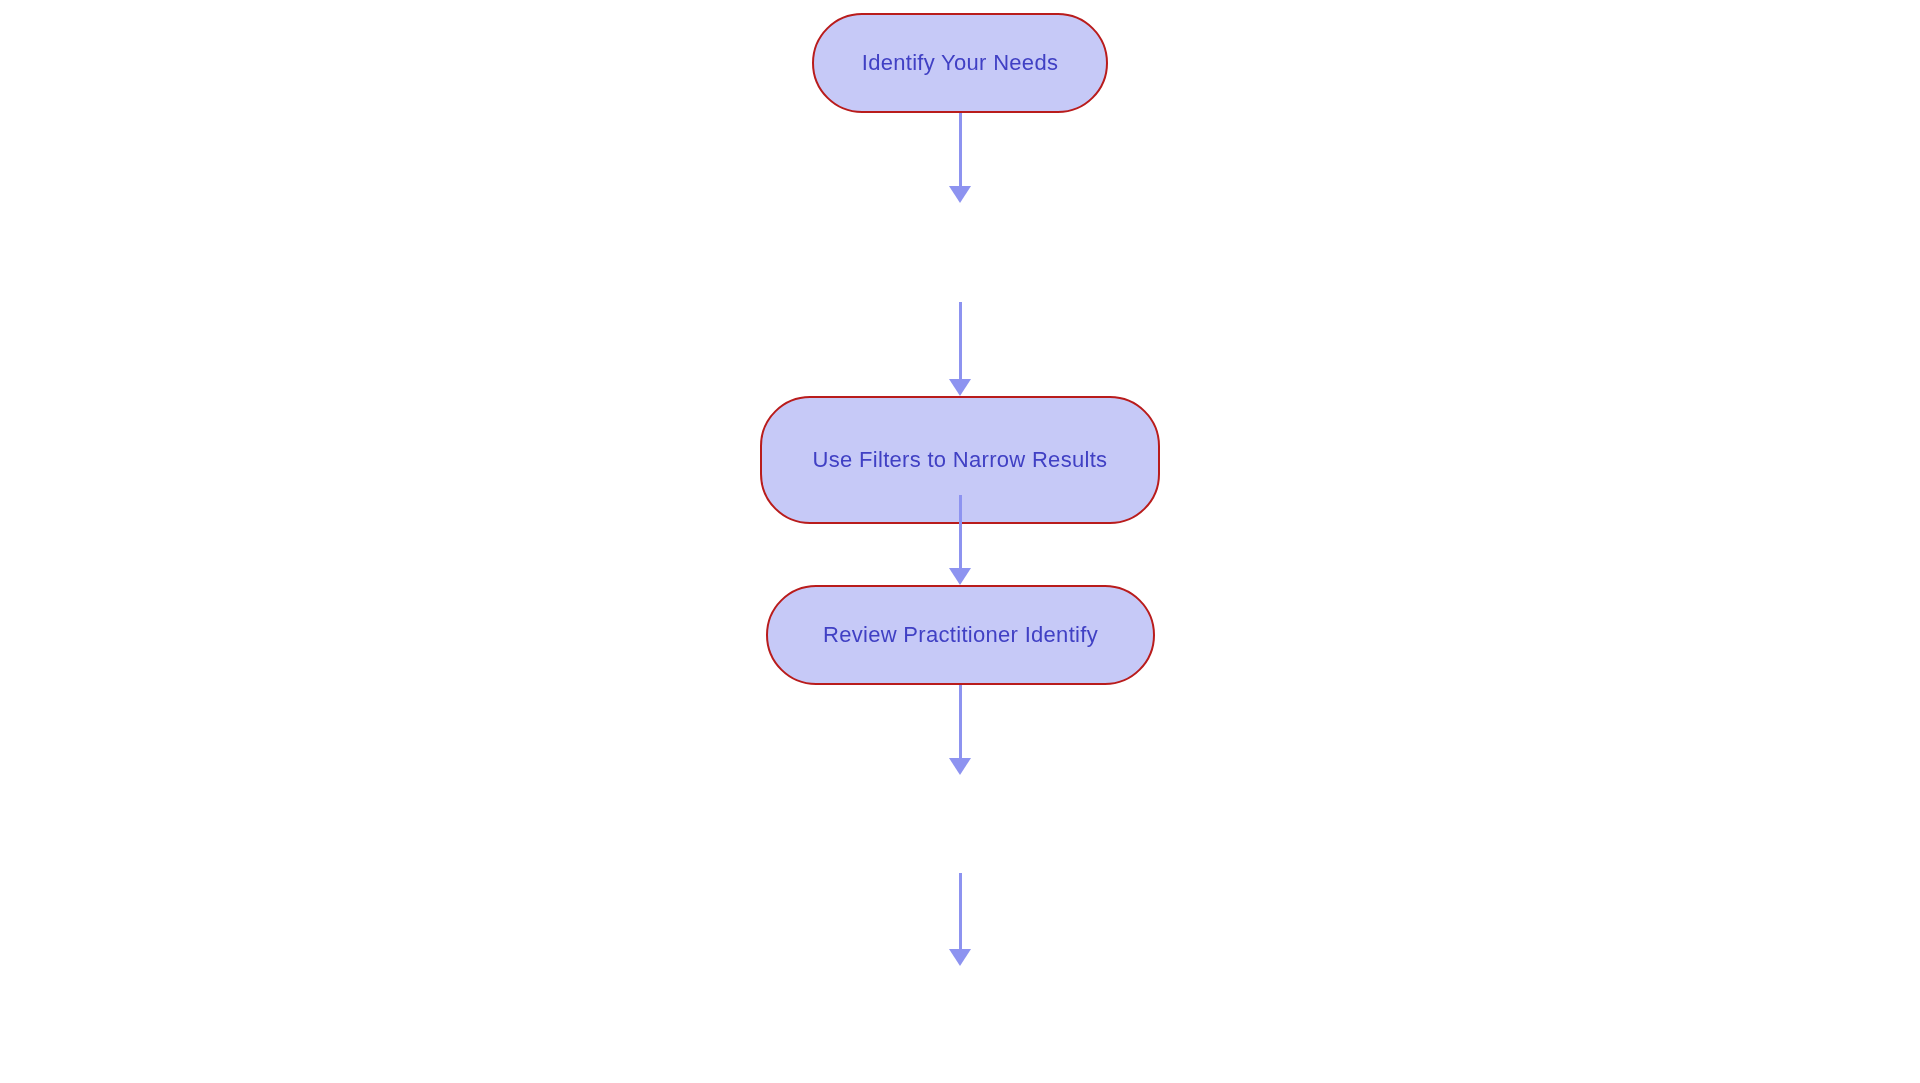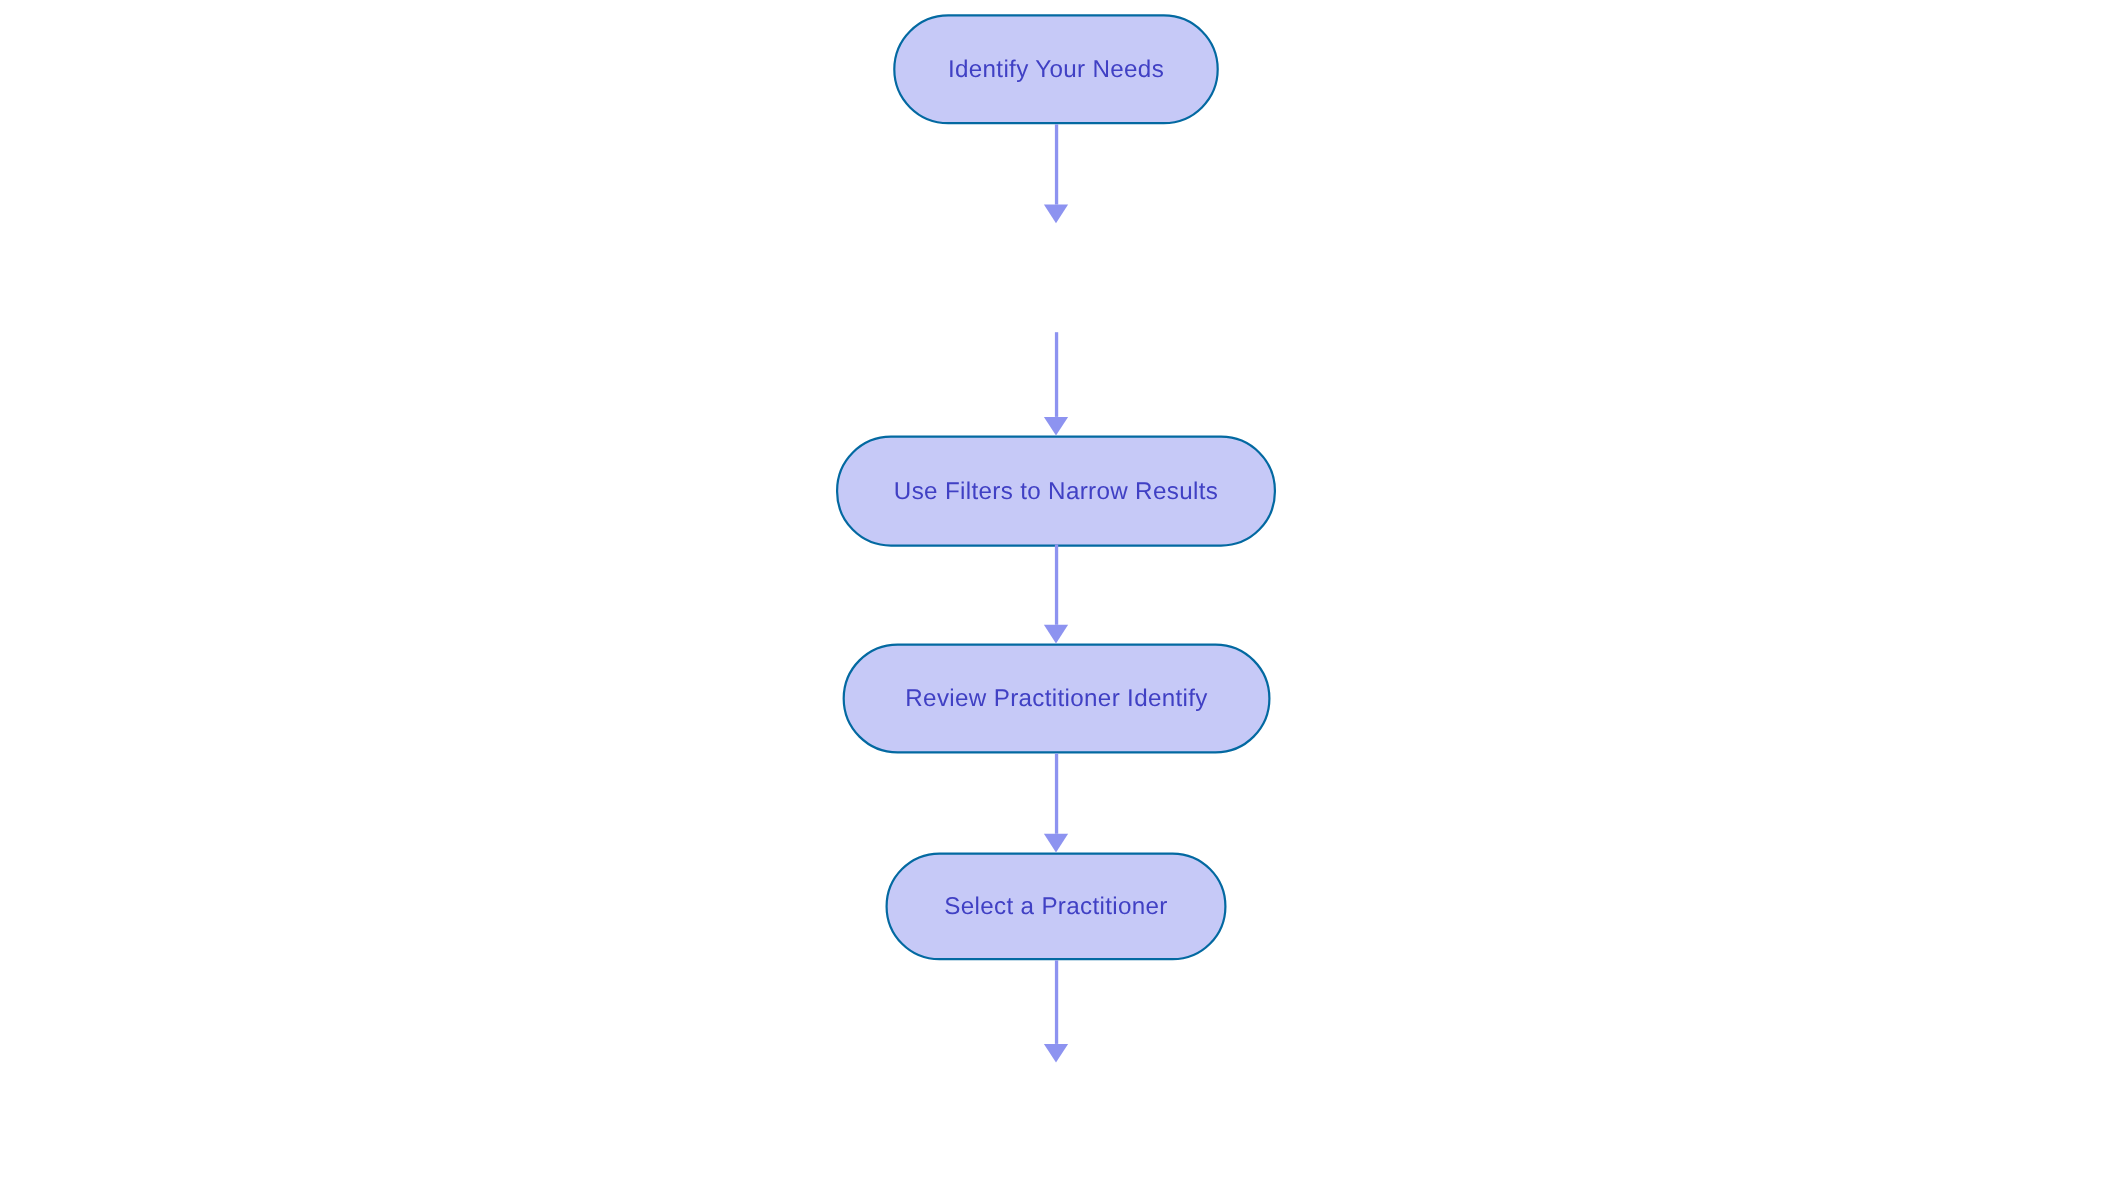--- a/index.html
+++ b/index.html
@@ -12,21 +12,21 @@
     width: 1920px;
     height: 1083px;
     background: #ffffff;
     overflow: hidden;
     font-family: "Liberation Sans", "DejaVu Sans", sans-serif;
   }
   .flow-node {
     position: absolute;
     box-sizing: border-box;
     background: #c6c9f7;
-    border: 2px solid #0369a1;
+    border: 2px solid #b91c1c;
     border-radius: 50px;
     display: flex;
     align-items: center;
     justify-content: center;
     text-align: center;
     color: #4040c4;
     font-size: 22px;
     letter-spacing: 0.3px;
     font-weight: 400;
   }
@@ -53,31 +53,28 @@
 </head>
 <body>
 
 <div class="canvas">
 
   <div class="flow-node" style="left:812px; top:13px; width:296px; height:100px;">
     <span>Identify Your Needs</span>
   </div>
 
 
-  <div class="flow-node" style="left:760px; top:396px; width:400px; height:101px;">
+  <div class="flow-node" style="left:760px; top:396px; width:400px; height:128px;">
     <span>Use Filters to Narrow Results</span>
   </div>
 
   <div class="flow-node" style="left:766px; top:585px; width:389px; height:100px;">
     <span>Review Practitioner Identify</span>
   </div>
 
-  <div class="flow-node" style="left:805px; top:775px; width:310px; height:98px;">
-    <span>Select a Practitioner</span>
-  </div>
 
 
   <div class="flow-arrow" style="left:949px; top:113px; height:90px;">
     <div class="shaft"></div>
     <div class="head"></div>
   </div>
 
   <div class="flow-arrow" style="left:949px; top:302px; height:94px;">
     <div class="shaft"></div>
     <div class="head"></div>

